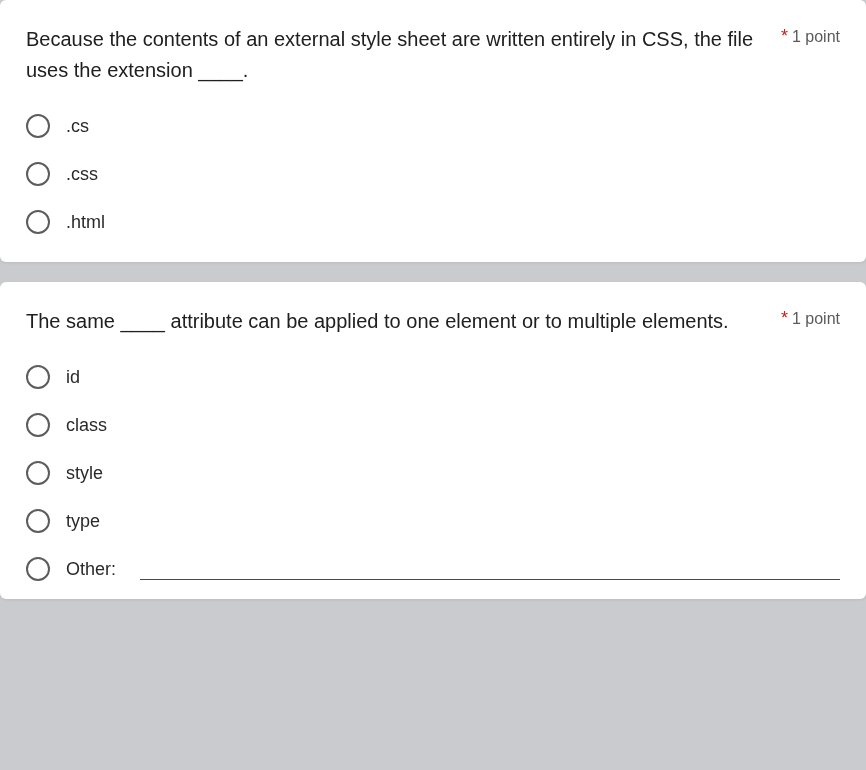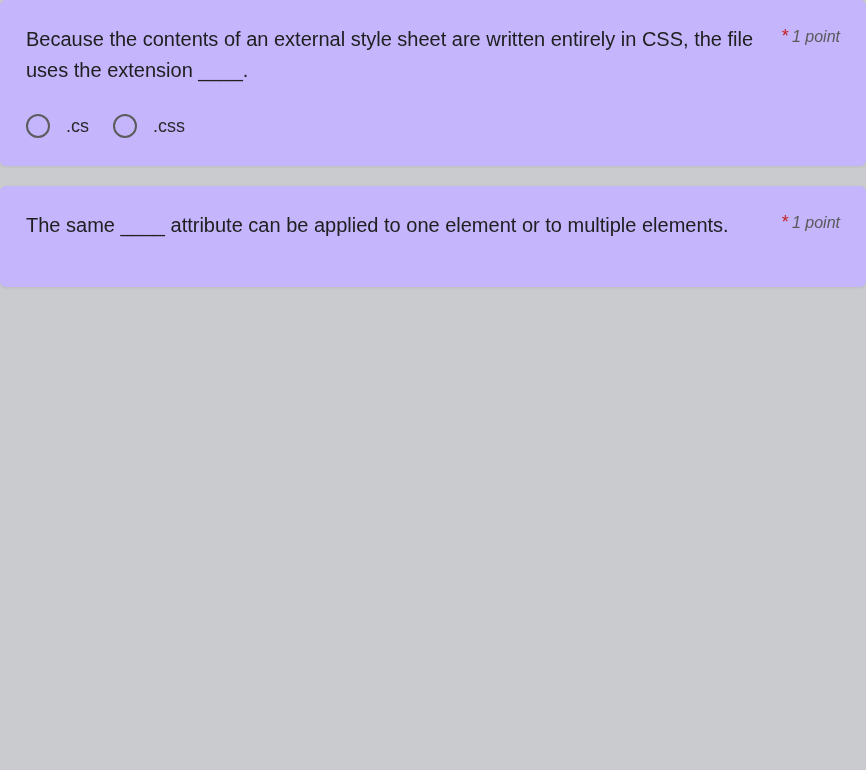--- a/index.html
+++ b/index.html
@@ -8,21 +8,21 @@
       padding: 0;
     }
     body {
       font-family: Arial, Helvetica, sans-serif;
       background-color: #c9cbce;
       width: 866px;
       height: 770px;
       overflow: hidden;
     }
     .question-card {
-      background-color: #c4b5fd;
+      background-color: #ffffff;
       border-radius: 6px;
       margin: 0 0 20px 0;
       padding: 24px 26px 28px 26px;
       box-shadow: 0 1px 3px rgba(0,0,0,0.08);
     }
     .question-header {
       display: flex;
       align-items: flex-start;
       margin-bottom: 28px;
     }
@@ -32,30 +32,29 @@
       line-height: 1.55;
       flex: 1;
       padding-right: 6px;
     }
     .points {
       font-size: 16px;
       color: #5a5a5a;
       white-space: nowrap;
       margin-left: 6px;
       margin-top: 2px;
-      font-style: italic;
     }
     .required {
       color: #c5221f;
       font-size: 18px;
       margin-right: 4px;
     }
     .options {
       display: flex;
-      flex-direction: row;
+      flex-direction: column;
       gap: 24px;
     }
     .option {
       display: flex;
       align-items: center;
       gap: 16px;
       cursor: pointer;
     }
     .radio {
       width: 24px;
@@ -96,23 +95,50 @@
   </div>
   <div class="options">
     <div class="option">
       <div class="radio"></div>
       <span class="option-label">.cs</span>
     </div>
     <div class="option">
       <div class="radio"></div>
       <span class="option-label">.css</span>
     </div>
+    <div class="option">
+      <div class="radio"></div>
+      <span class="option-label">.html</span>
+    </div>
   </div>
 </div>
 
 <div class="question-card" style="padding-bottom:18px;">
   <div class="question-header">
     <div class="question-text">The same ____ attribute can be applied to one element or to multiple elements.</div>
     <div class="points">
       <span class="required">*</span><span>1 point</span>
     </div>
   </div>
+  <div class="options">
+    <div class="option">
+      <div class="radio"></div>
+      <span class="option-label">id</span>
+    </div>
+    <div class="option">
+      <div class="radio"></div>
+      <span class="option-label">class</span>
+    </div>
+    <div class="option">
+      <div class="radio"></div>
+      <span class="option-label">style</span>
+    </div>
+    <div class="option">
+      <div class="radio"></div>
+      <span class="option-label">type</span>
+    </div>
+    <div class="option other-wrap">
+      <div class="radio"></div>
+      <span class="option-label">Other:</span>
+      <input type="text" class="other-input" style="">
+    </div>
+  </div>
 </div>
 
 </body></html>

